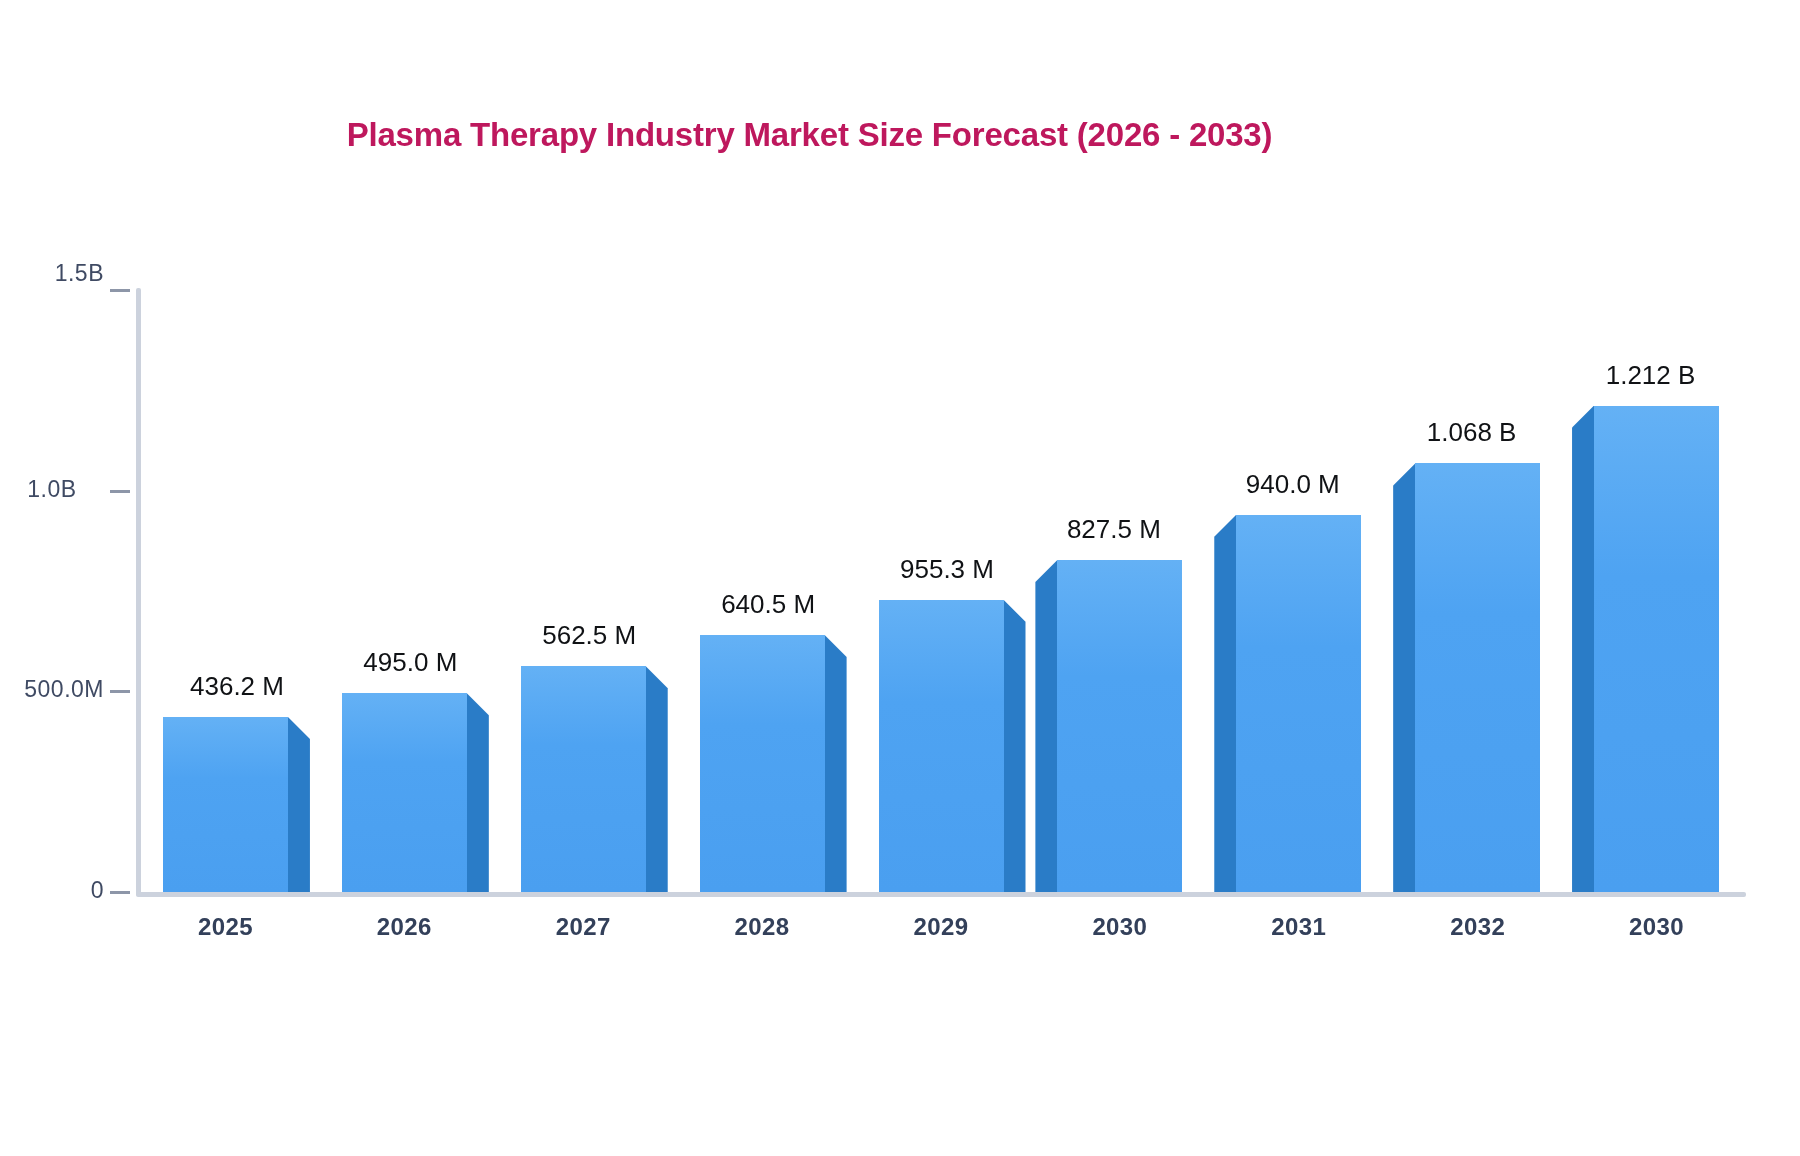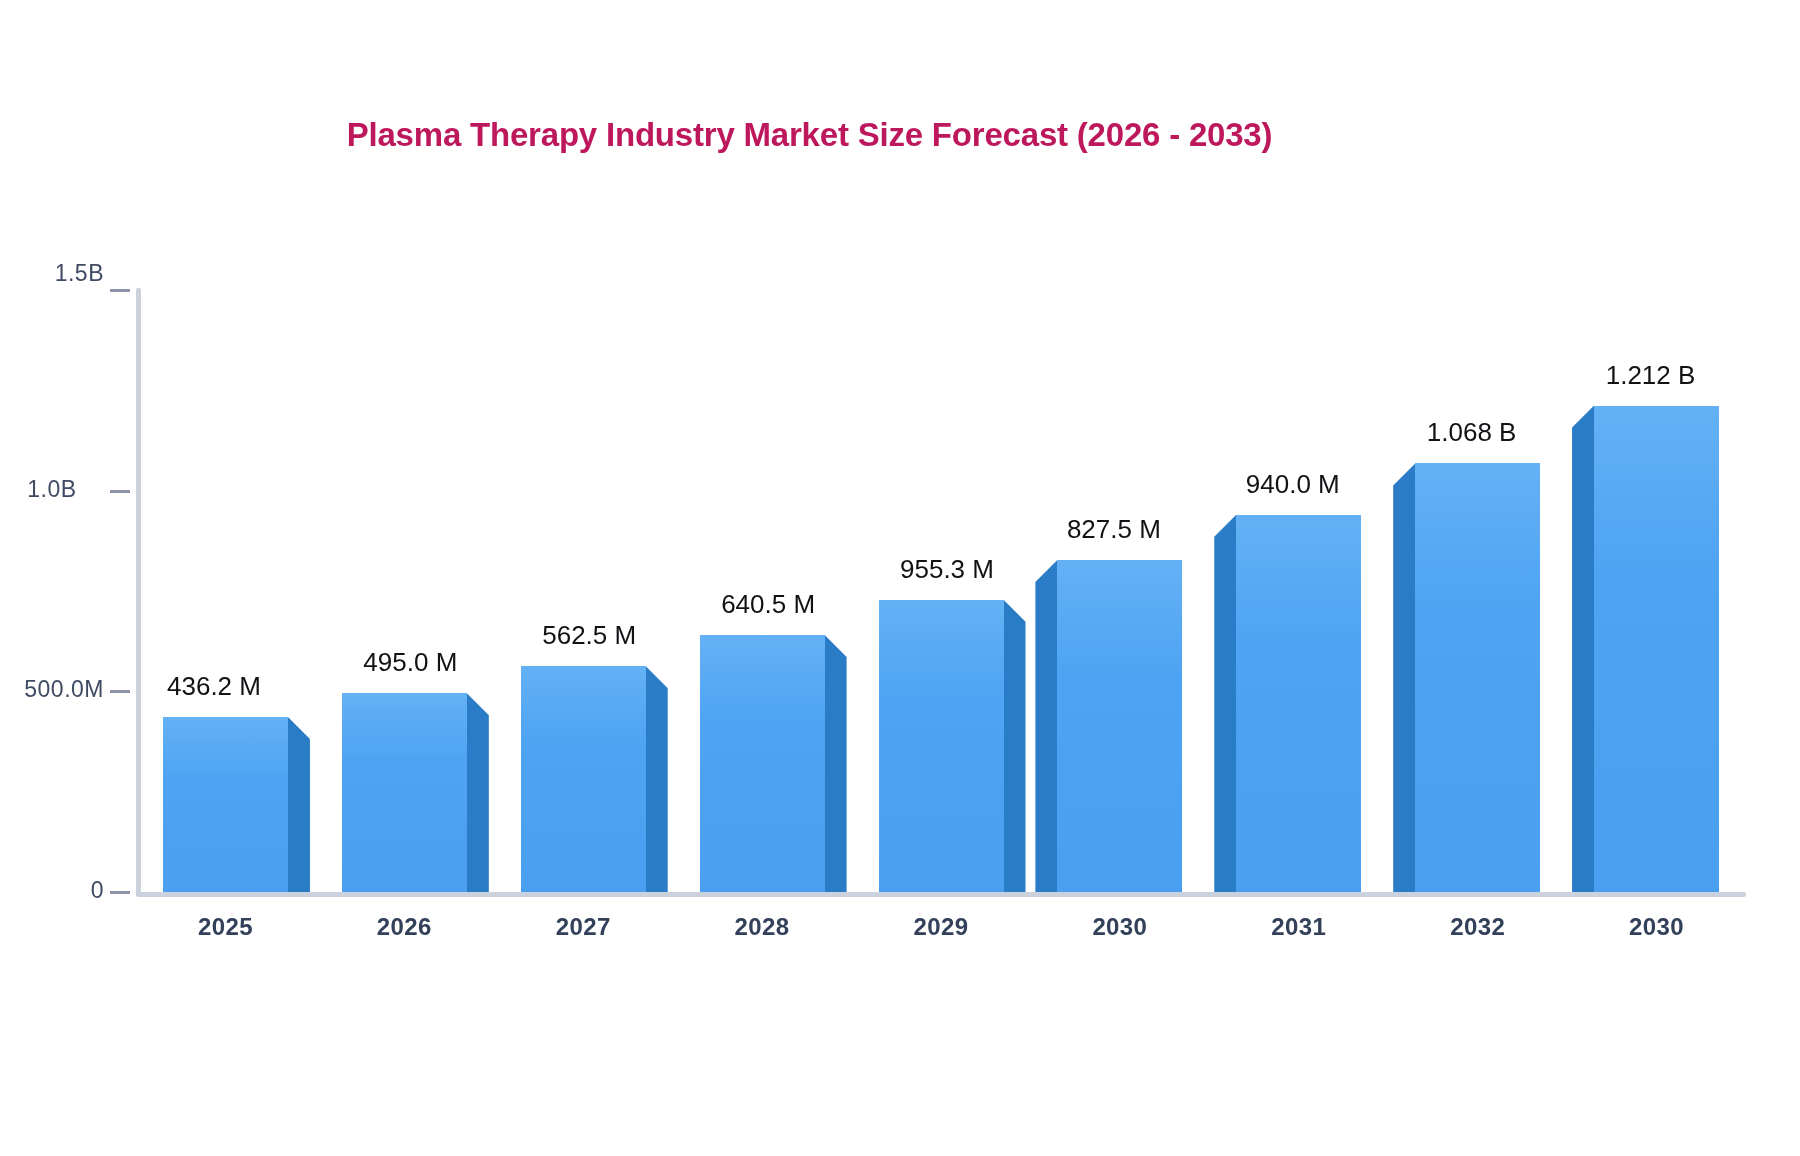--- a/index.html
+++ b/index.html
@@ -191,21 +191,21 @@
       <div class="ytick-label" style="left: 0px; width: 104px; top: 475.667px; text-align: center;">1.0B</div>
       <div class="ytick-dash" style="top: 489.667px;"></div>
       <div class="ytick-label" style="left: 0px; width: 104px; top: 260px;">1.5B</div>
       <div class="ytick-dash" style="top: 289px;"></div>
     </div>
 
   <div class="bars-layer" id="bars-layer">
       <div class="bar-group" style="left: 0px; top: 0px;">
         <div class="bar-side" style="width: 22px; height: 175.062px; top: 716.938px; left: 287.944px; clip-path: polygon(0px 0px, 100% 12.567%, 100% 100%, 0px 100%);"></div>
         <div class="bar-front" style="width: 125px; height: 175.062px; left: 162.944px; top: 716.938px;"></div>
-        <div class="bar-label" style="width: 300px; left: 64px; top: 670.938px;">436.2 M</div>
+        <div class="bar-label" style="width: 300px; left: 87px; top: 670.938px;">436.2 M</div>
         <div class="x-label" style="width: 200px; left: 125.444px; top: 913px;">2025</div>
       </div>
       <div class="bar-group" style="left: 0px; top: 0px;">
         <div class="bar-side" style="width: 22px; height: 198.66px; top: 693.34px; left: 466.833px; clip-path: polygon(0px 0px, 100% 11.074%, 100% 100%, 0px 100%);"></div>
         <div class="bar-front" style="width: 125px; height: 198.66px; left: 341.833px; top: 693.34px;"></div>
         <div class="bar-label" style="width: 300px; left: 260.333px; top: 647.34px;">495.0 M</div>
         <div class="x-label" style="width: 200px; left: 304.333px; top: 913px;">2026</div>
       </div>
       <div class="bar-group" style="left: 0px; top: 0px;">
         <div class="bar-side" style="width: 22px; height: 225.75px; top: 666.25px; left: 645.722px; clip-path: polygon(0px 0px, 100% 9.745%, 100% 100%, 0px 100%);"></div>

